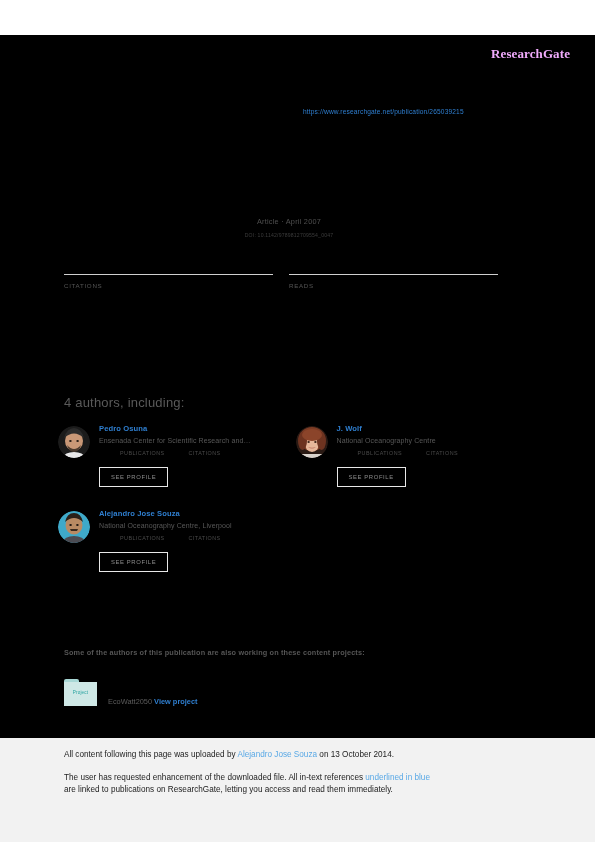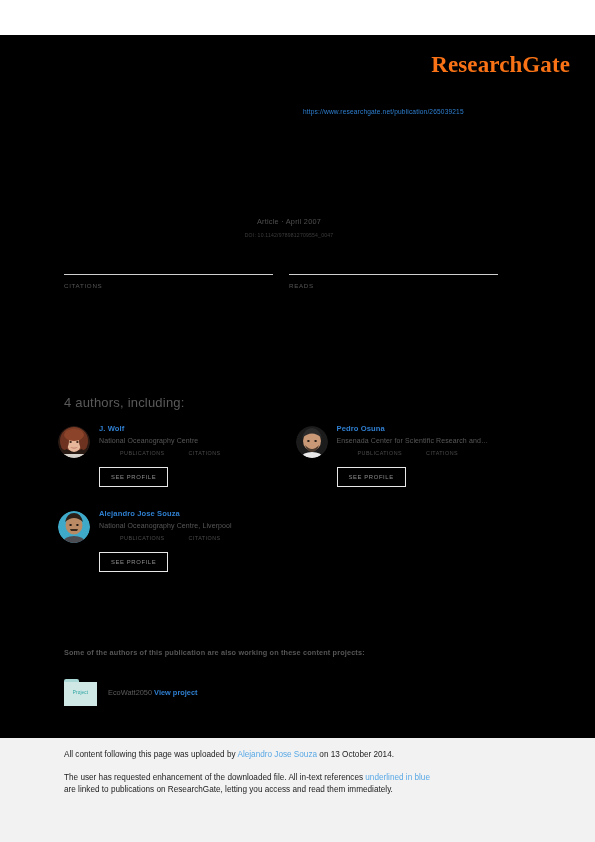--- a/index.html
+++ b/index.html
@@ -30,25 +30,25 @@
     left: 0; top: 35px;
     width: 595px;
     height: 703px;
     background: #000000;
     color: #000000;
   }
 
   .rg-logo {
     position: absolute;
     right: 25px;
-    top: 17px;
+    top: 11px;
     font-family: "Liberation Serif", serif;
-    font-size: 23px;
+    font-size: 13px;
     font-weight: 700;
-    color: #f97316;
+    color: #f0abfc;
     letter-spacing: 0.1px;
     white-space: nowrap;
   }
 
   .pub-url {
     position: absolute;
     left: 303px;
     top: 73px;
     font-size: 6.6px;
     color: #2f7fd0;
@@ -215,21 +215,21 @@
     font-weight: 700;
     color: #555555;
     letter-spacing: 0.15px;
     white-space: nowrap;
   }
   .project-row {
     position: absolute;
     left: 64px;
     top: 644px;
     display: flex;
-    align-items: center;
+    align-items: flex-end;
     text-decoration: underline;
   }
   .project-badge {
     width: 33px;
     height: 27px;
     position: relative;
     flex: 0 0 33px;
   }
   .project-badge .folder-tab {
     position: absolute;
@@ -317,20 +317,56 @@
       <div class="stat-rule"></div>
       <div class="stat-label">READS</div>
     </div>
   </div>
 
   <div class="authors-head">4 authors, including:</div>
 
   <div class="authors-grid">
 
     <div class="author-row">
+
+      <div class="author-card">
+        <div class="avatar">
+          <svg width="32" height="32" viewBox="0 0 32 32" aria-hidden="true">
+            <defs>
+                <clipPath id="c2">
+                  <circle cx="16" cy="16" r="16"></circle>
+                </clipPath>
+              </defs>
+            <g clip-path="url(#c2)">
+              <rect width="32" height="32" fill="#1b1b1b"></rect>
+              <ellipse cx="16" cy="15" rx="9" ry="10" fill="#c99877"></ellipse>
+              <path d="M6 12 q10 -9 20 0 q-3 -10 -10 -10 q-7 0 -10 10z" fill="#2b2b2b"></path>
+              <ellipse cx="12.4" cy="15" rx="1.3" ry="1.1" fill="#241a14"></ellipse>
+              <ellipse cx="19.6" cy="15" rx="1.3" ry="1.1" fill="#241a14"></ellipse>
+              <path d="M9 19 q7 8 14 0 q-2 7 -7 7 q-5 0 -7 -7z" fill="#4a3a2e"></path>
+              <path d="M4 32 q3 -6 12 -6 q9 0 12 6z" fill="#e9e9ea"></path>
+            </g>
+          </svg>
+        </div>
+        <div class="author-info">
+          <div class="author-name">Pedro Osuna</div>
+          <div class="author-affil">Ensenada Center for Scientific Research and…</div>
+          <div class="author-stats">
+            <div class="astat">
+              <div class="astat-num"></div>
+              <div class="astat-label">PUBLICATIONS</div>
+            </div>
+            <div class="astat">
+              <div class="astat-num"></div>
+              <div class="astat-label">CITATIONS</div>
+            </div>
+          </div>
+          <div class="see-profile">SEE PROFILE</div>
+        </div>
+      </div>
 
       <div class="author-card">
         <div class="avatar">
           <svg width="32" height="32" viewBox="0 0 32 32" aria-hidden="true">
             <defs>
                 <clipPath id="c1">
                   <circle cx="16" cy="16" r="16"></circle>
                 </clipPath>
               </defs>
             <g clip-path="url(#c1)">
@@ -357,56 +393,20 @@
             </div>
             <div class="astat">
               <div class="astat-num"></div>
               <div class="astat-label">CITATIONS</div>
             </div>
           </div>
           <div class="see-profile">SEE PROFILE</div>
         </div>
       </div>
 
-      <div class="author-card">
-        <div class="avatar">
-          <svg width="32" height="32" viewBox="0 0 32 32" aria-hidden="true">
-            <defs>
-                <clipPath id="c2">
-                  <circle cx="16" cy="16" r="16"></circle>
-                </clipPath>
-              </defs>
-            <g clip-path="url(#c2)">
-              <rect width="32" height="32" fill="#1b1b1b"></rect>
-              <ellipse cx="16" cy="15" rx="9" ry="10" fill="#c99877"></ellipse>
-              <path d="M6 12 q10 -9 20 0 q-3 -10 -10 -10 q-7 0 -10 10z" fill="#2b2b2b"></path>
-              <ellipse cx="12.4" cy="15" rx="1.3" ry="1.1" fill="#241a14"></ellipse>
-              <ellipse cx="19.6" cy="15" rx="1.3" ry="1.1" fill="#241a14"></ellipse>
-              <path d="M9 19 q7 8 14 0 q-2 7 -7 7 q-5 0 -7 -7z" fill="#4a3a2e"></path>
-              <path d="M4 32 q3 -6 12 -6 q9 0 12 6z" fill="#e9e9ea"></path>
-            </g>
-          </svg>
-        </div>
-        <div class="author-info">
-          <div class="author-name">Pedro Osuna</div>
-          <div class="author-affil">Ensenada Center for Scientific Research and…</div>
-          <div class="author-stats">
-            <div class="astat">
-              <div class="astat-num"></div>
-              <div class="astat-label">PUBLICATIONS</div>
-            </div>
-            <div class="astat">
-              <div class="astat-num"></div>
-              <div class="astat-label">CITATIONS</div>
-            </div>
-          </div>
-          <div class="see-profile">SEE PROFILE</div>
-        </div>
-      </div>
-
     </div>
 
     <div class="author-row">
 
       <div class="author-card">
         <div class="avatar">
           <svg width="32" height="32" viewBox="0 0 32 32" aria-hidden="true">
             <defs>
                 <clipPath id="c3">
                   <circle cx="16" cy="16" r="16"></circle>

